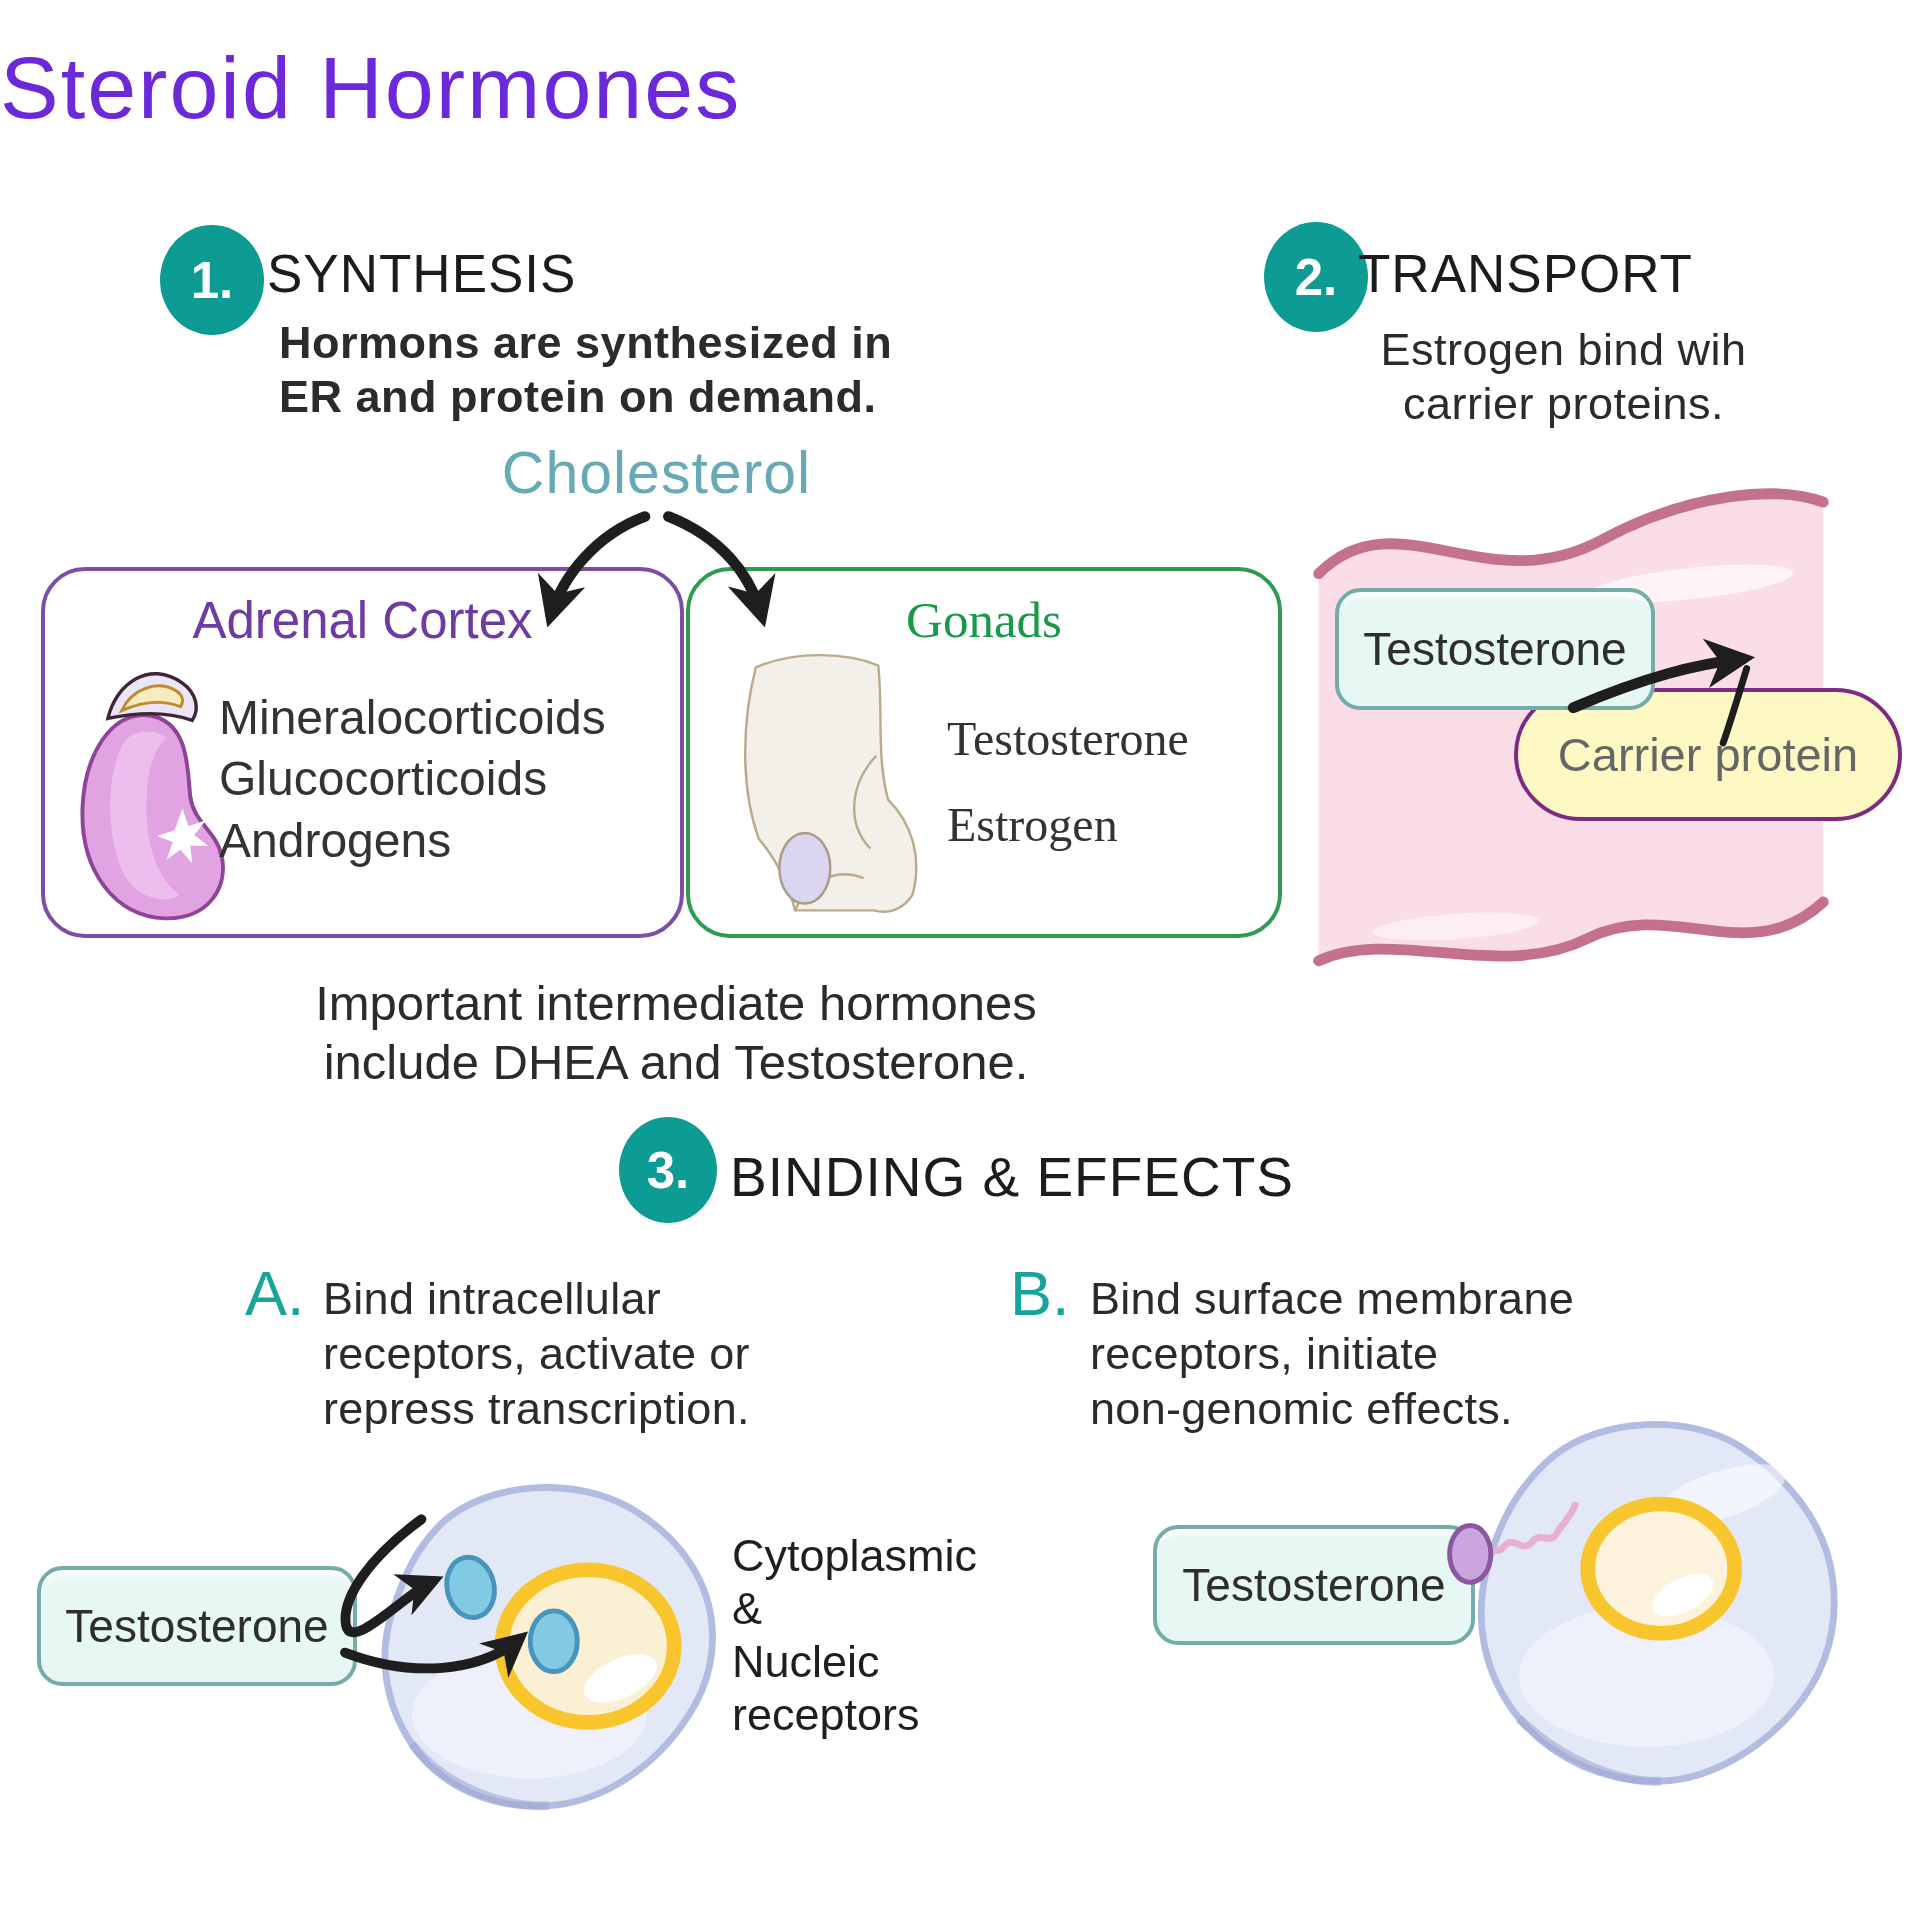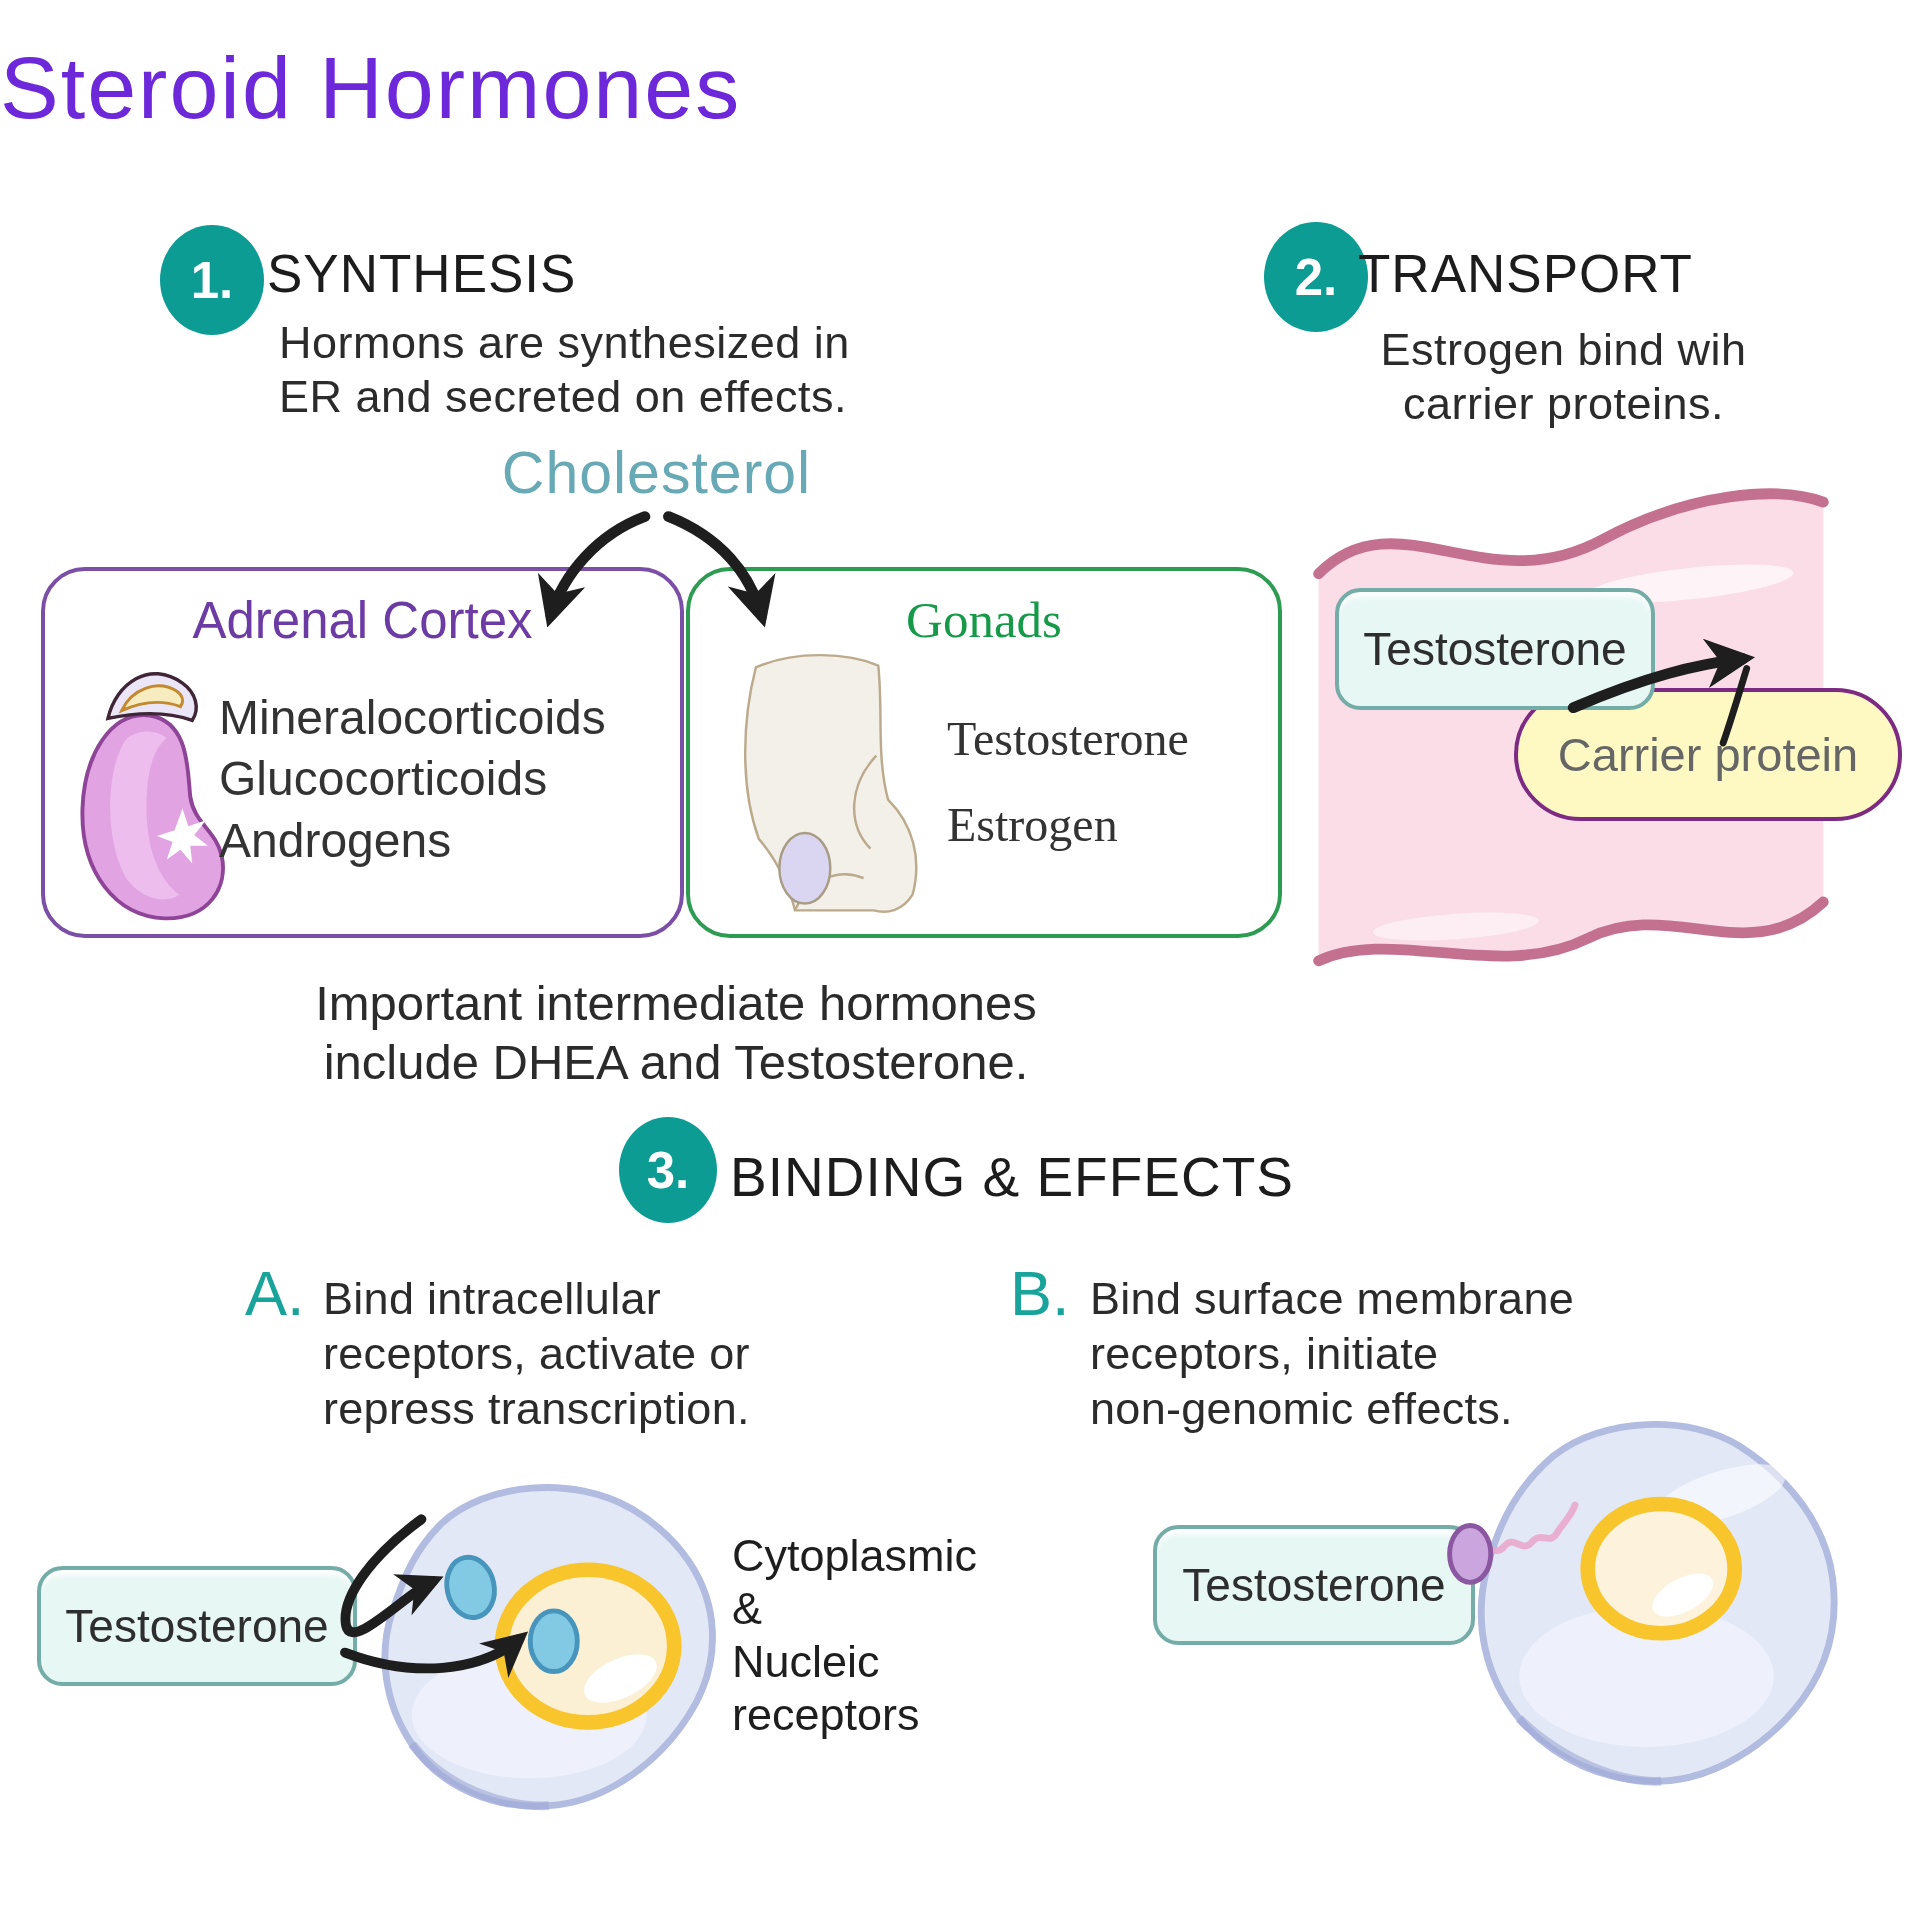--- a/index.html
+++ b/index.html
@@ -48,23 +48,23 @@
 <body>
 
 <div class="stage">
 
   <div class="title">Steroid Hormones</div>
 
   <div class="badge" style="left:160px;top:225px;">
     <span>1.</span>
   </div>
   <div class="h-heading" style="left:267px;top:243px;">SYNTHESIS</div>
-  <div class="body-text" style="left:279px;top:316px;width:725px;">
+  <div class="body-text" style="left:279px;top:316px;width:725px;font-weight:bold;">
     <div>Hormons are synthesized in</div>
-    <div>ER and secreted on effects.</div>
+    <div>ER and protein on demand.</div>
   </div>
 
   <div class="badge" style="left:1264px;top:222px;">
     <span>2.</span>
   </div>
   <div class="h-heading" style="left:1358px;top:243px;">TRANSPORT</div>
   <div class="body-text center" style="left:1343px;top:323px;width:441px;">
     <div>Estrogen bind wih</div>
     <div>carrier proteins.</div>
   </div>

